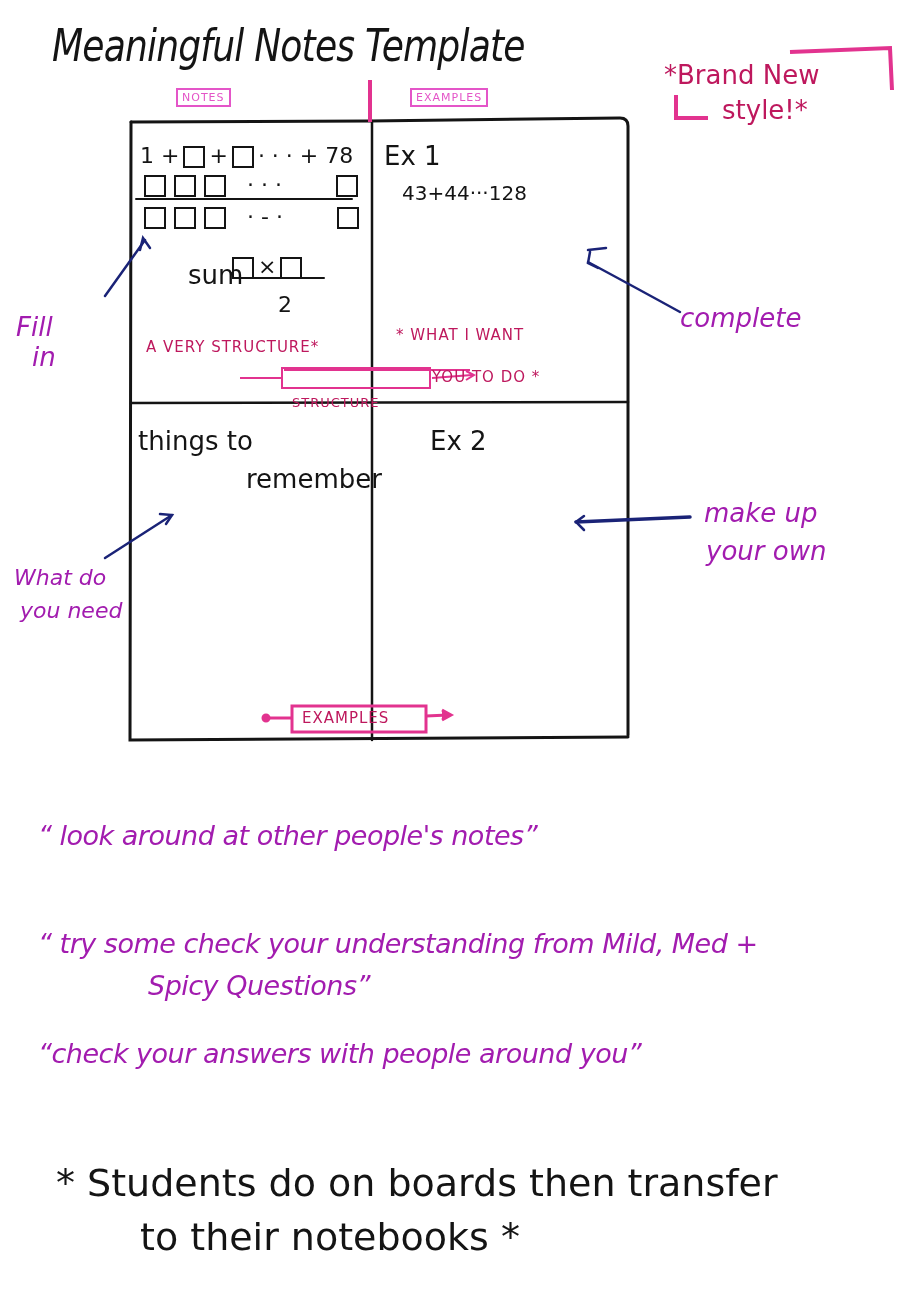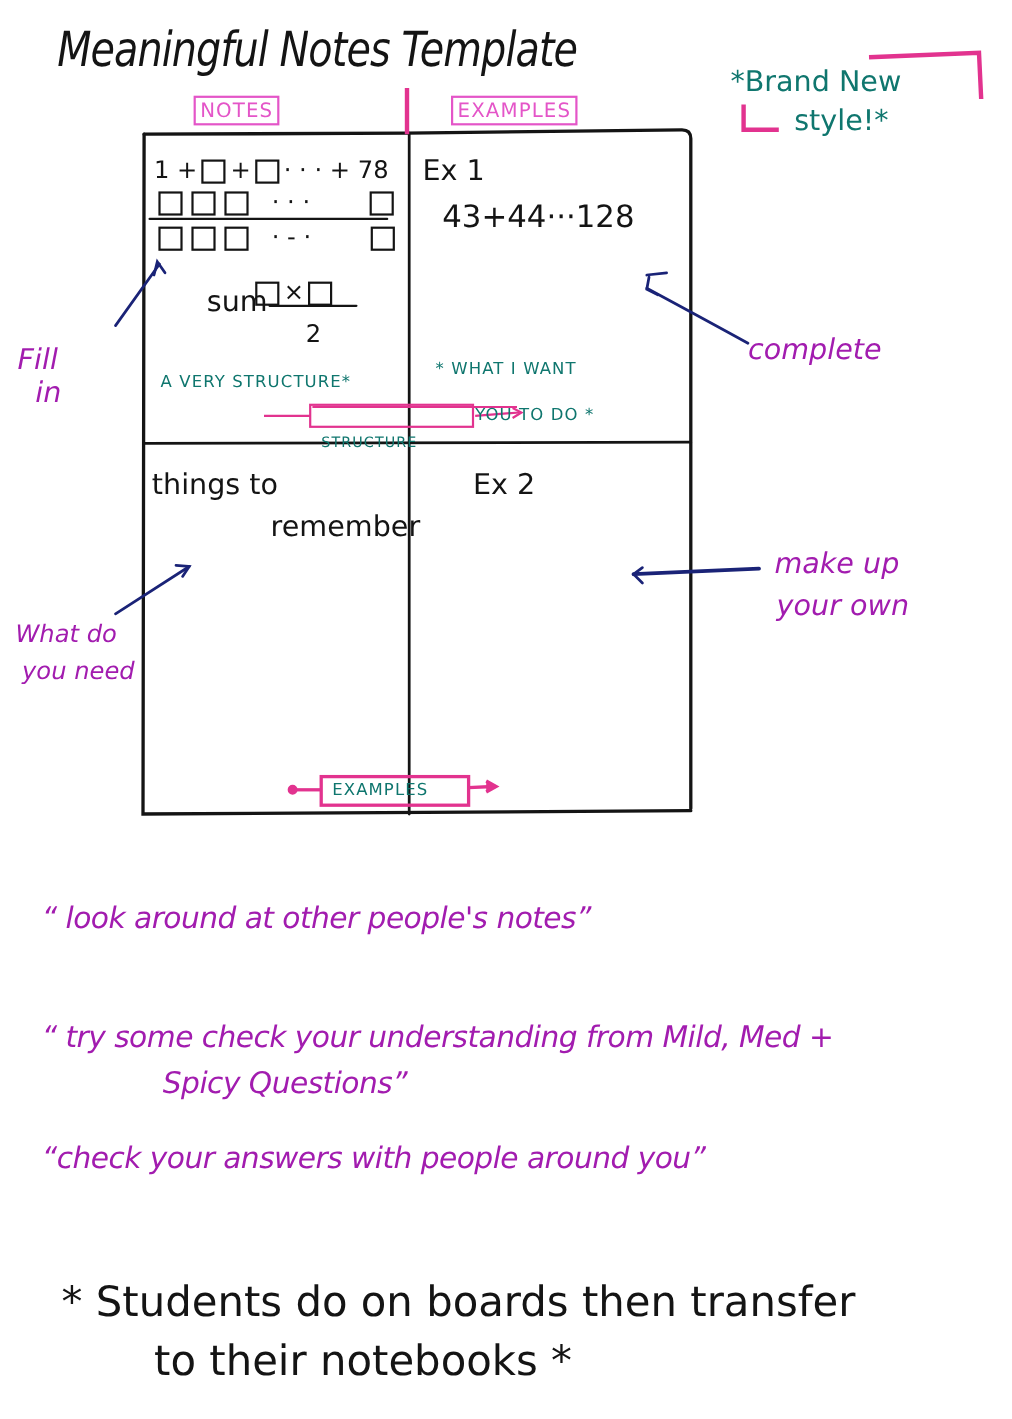--- a/index.html
+++ b/index.html
@@ -5,24 +5,24 @@
     html, body { margin: 0; padding: 0; }
     body {
       width: 920px; height: 1290px; background: #ffffff;
       position: relative; overflow: hidden;
       font-family: "DejaVu Sans", sans-serif;
     }
     .board { position: absolute; left: 0; top: 0; width: 920px; height: 1290px; }
     .t { position: absolute; white-space: nowrap; line-height: 1; }
     .black { color: #141414; }
     .blue { color: #a21caf; }
-    .pink { color: #0f766e; }
+    .pink { color: #be185d; }
     .light-pink { color: #e455c8; }
     .title { left: 52px; top: 24px; font-size: 44px; font-style: italic; letter-spacing: -1px; transform: scaleX(0.82); transform-origin: left top; font-family: "DejaVu Sans", sans-serif; font-weight: 300; }
-    .hdr { font-size: 18px; letter-spacing: 1px; }
+    .hdr { font-size: 11px; letter-spacing: 1px; }
     .hdr-box { border: 2px solid #e455c8; padding: 1px 4px; }
     .cell-text { font-size: 26px; }
     .math { font-size: 22px; }
     .pinknote { font-size: 15px; letter-spacing: 1px; }
     .annot { font-size: 26px; font-style: italic; }
     .quote { font-size: 27px; font-style: italic; letter-spacing: -0.5px; }
     .footer { font-size: 38px; }
     .brand { font-size: 26px; }
     .sq { display: inline-block; width: 18px; height: 18px; border: 2.5px solid #141414; margin: 0 4px; vertical-align: middle; }
   </style>
@@ -100,21 +100,21 @@
   <span style="margin:0 50px 0 10px;">· - ·</span><span class="sq"></span>
 </div>
 <div class="t black cell-text" style="left:152px; top:262px;margin-left:36px;">sum</div>
 <div class="t black math" style="left:228px; top:256px;">
   <span class="sq"></span><span>×</span><span class="sq"></span>
 </div>
 <div class="t black math" style="left:278px; top:294px;">2</div>
 <div class="t pink pinknote" style="left:146px; top:340px;">A VERY STRUCTURE*</div>
 
 <div class="t black cell-text" style="left:384px; top:143px;">Ex 1</div>
-<div class="t black cell-text" style="left:402px; top:183px; font-size:28px;">43+44···128</div>
+<div class="t black cell-text" style="left:402px; top:183px; font-size:20px;">43+44···128</div>
 <div class="t pink pinknote" style="left:396px; top:328px;">* WHAT I WANT</div>
 <div class="t pink pinknote" style="left:432px; top:350px;margin-top:20px;">YOU TO DO *</div>
 
 <div class="t pink pinknote" style="left:292px; top:372px; font-size:13px;margin-top:24px;">STRUCTURE</div>
 
 <div class="t black cell-text" style="left:138px; top:428px;">things to</div>
 <div class="t black cell-text" style="left:206px; top:466px;margin-left:40px;">remember</div>
 
 <div class="t black cell-text" style="left:430px; top:428px;">Ex 2</div>
 

